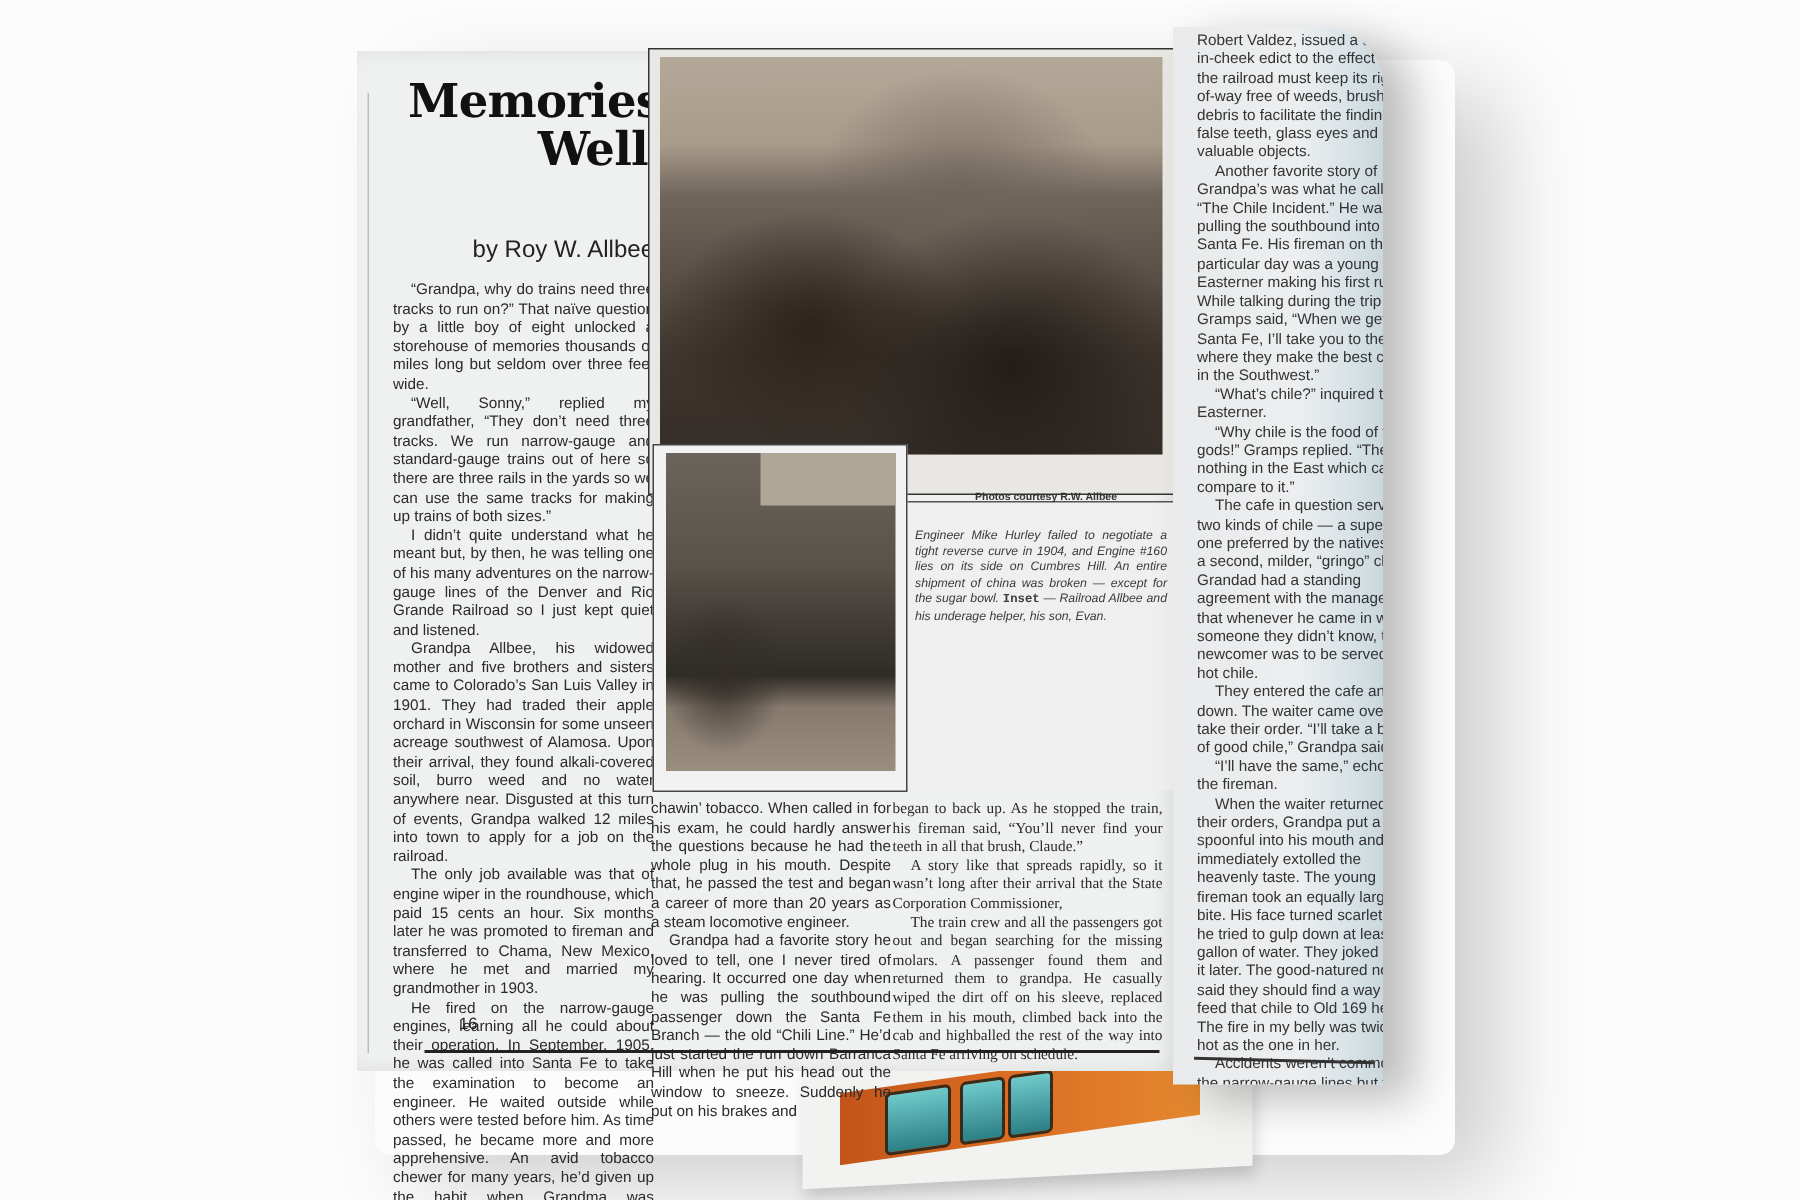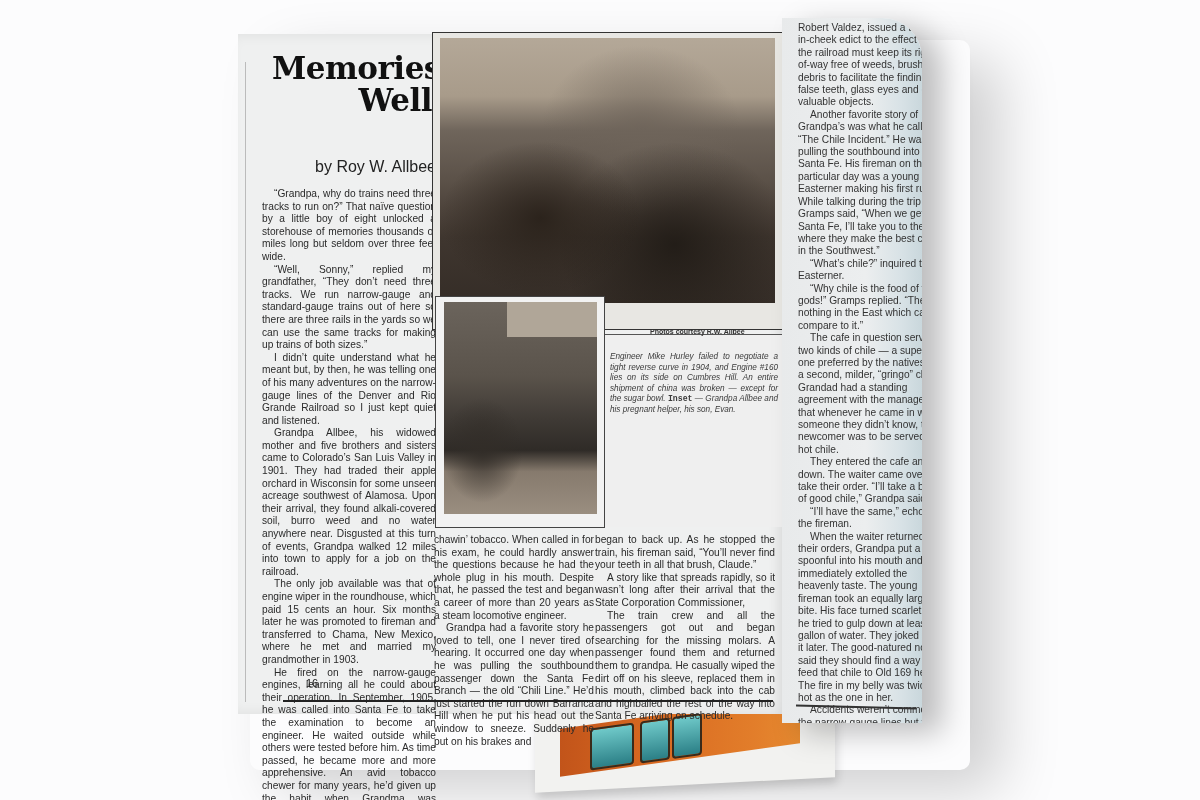--- a/index.html
+++ b/index.html
@@ -18,21 +18,21 @@
   .left-page .edge-line { position:absolute; left:7px; top:28px; width:1px; height:640px; background:#bbb; }
 
   .headline { position:absolute; left:34px; top:18px; width:160px; text-align:right; font-family:"DejaVu Serif", serif; font-weight:bold; font-size:31px; line-height:32px; color:#111; letter-spacing:-0.5px; }
   .byline { position:absolute; left:48px; top:124px; width:150px; text-align:right; font-family:"Liberation Sans", sans-serif; font-size:16px; color:#222; }
 
   .col { position:absolute; font-family:"Liberation Sans", sans-serif; font-size:10.2px; line-height:12.6px; color:#2a2a2a; text-align:justify; }
   .col p { margin:0; text-indent:12px; }
   .col p.noindent { text-indent:0; }
   .col1 { left:24px; top:154px; width:174px; }
   .col2 { left:196px; top:500px; width:160px; }
-  .col3 { left:357px; top:500px; width:180px; }
+  .col3 { left:357px; top:500px; width:180px;font-family:Liberation Serif, serif; }
 
   .page-num { position:absolute; left:28px; top:643px; font-size:11px; color:#222;margin-left:40px; }
   .rule-bottom { position:absolute; left:45px; top:666px; width:490px; height:2px; background:#222; }
 
   
   .photo-frame { position:absolute; left:194px; top:-2px; width:350px; height:296px; border:1.5px solid #333; background:#e8e7e3; }
   .main-photo { position:absolute; left:202px; top:4px; width:335px; height:265px;
     background:
       radial-gradient(ellipse at 30% 68%, rgba(40,32,25,0.9) 0%, rgba(40,32,25,0) 30%),
       radial-gradient(ellipse at 70% 78%, rgba(30,25,20,0.85) 0%, rgba(30,25,20,0) 35%),
@@ -83,21 +83,21 @@
     <p>The only job available was that of engine wiper in the roundhouse, which paid 15 cents an hour. Six months later he was promoted to fireman and transferred to Chama, New Mexico, where he met and married my grandmother in 1903.</p>
     <p>He fired on the narrow-gauge engines, learning all he could about their operation. In September, 1905, he was called into Santa Fe to take the examination to become an engineer. He waited outside while others were tested before him. As time passed, he became more and more apprehensive. An avid tobacco chewer for many years, he’d given up the habit when Grandma was pregnant. Finally, unable to stand the tension any longer, he walked to a nearby store and bought a plug of</p>
   </div>
 
   <div class="photo-frame"></div>
   <div class="main-photo"></div>
 
   <div class="caption-box"></div>
   <div class="photo-credit">Photos courtesy R.W. Allbee</div>
   <div class="caption">
-    <span>Engineer Mike Hurley failed to negotiate a tight reverse curve in 1904, and Engine #160 lies on its side on Cumbres Hill. An entire shipment of china was broken — except for the sugar bowl. </span><b>Inset</b><span> — Grandpa Allbee and his pregnant helper, his son, Evan.</span>
+    <span>Engineer Mike Hurley failed to negotiate a tight reverse curve in 1904, and Engine #160 lies on its side on Cumbres Hill. An entire shipment of china was broken — except for the sugar bowl. </span><b>Inset</b><span> — Railroad Allbee and his underage helper, his son, Evan.</span>
   </div>
 
   <div class="inset-frame"></div>
   <div class="inset-photo">
     <div class="sky"></div>
   </div>
 
   <div class="col col2">
     <p class="noindent">chawin’ tobacco. When called in for his exam, he could hardly answer the questions because he had the whole plug in his mouth. Despite that, he passed the test and began a career of more than 20 years as a steam locomotive engineer.</p>
     <p>Grandpa had a favorite story he loved to tell, one I never tired of hearing. It occurred one day when he was pulling the southbound passenger down the Santa Fe Branch — the old “Chili Line.” He’d just started the run down Barranca Hill when he put his head out the window to sneeze. Suddenly he put on his brakes and</p>

